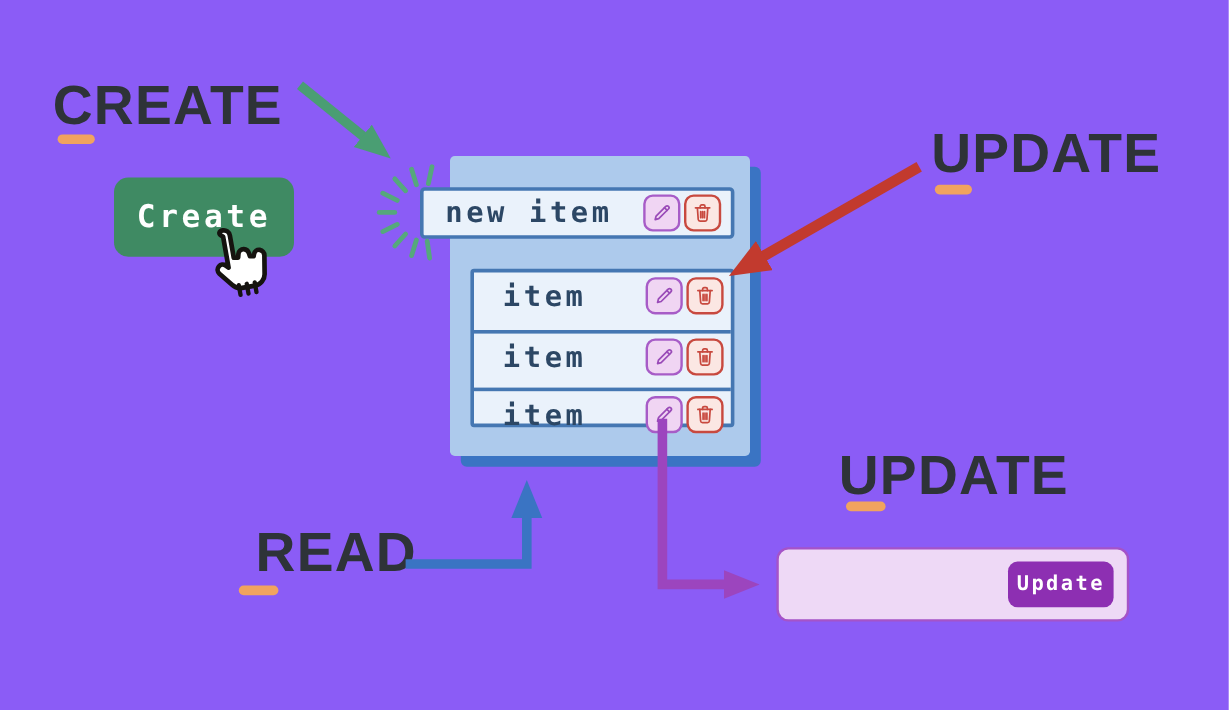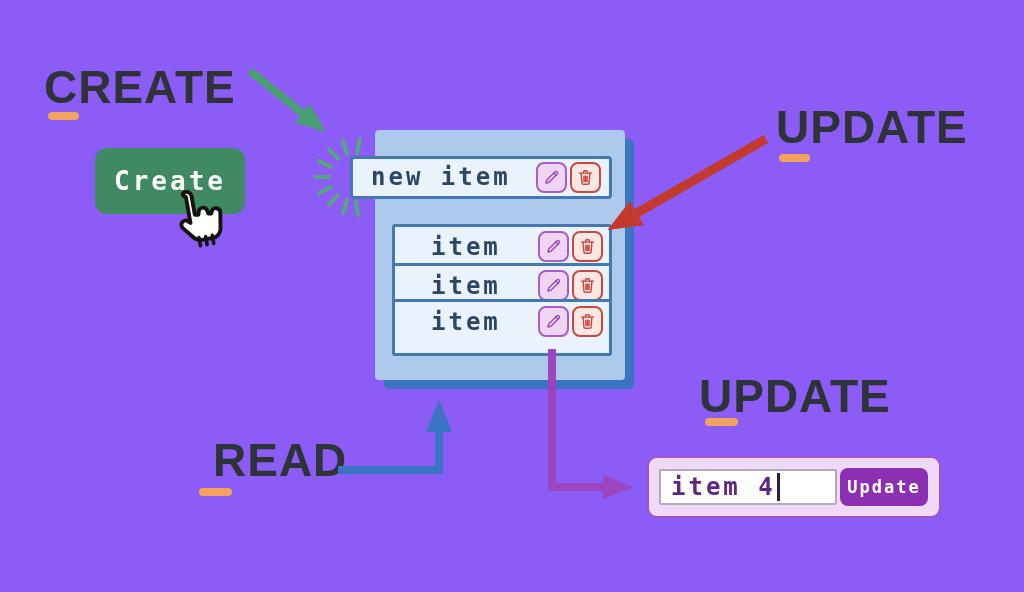--- a/index.html
+++ b/index.html
@@ -61,22 +61,22 @@
   .new-item-row{
     left:350px;top:156px;width:262px;height:43px;border-radius:4px;
     line-height:37px;padding-left:18px;
   }
   .item-group{
     position:absolute;left:392px;top:224px;width:220px;height:132px;
     border:3px solid #4577b2;border-radius:3px;
     box-sizing:border-box;background:#eaf2fb;
   }
   .item-row{
-    position:relative;height:36px;line-height:40px;
-    padding-left:36px;
+    position:relative;height:48px;line-height:40px;
+    padding-left:24px;
     font-family:"DejaVu Sans Mono", monospace;
     font-weight:bold;font-size:24px;letter-spacing:3px;
     color:#2c4765;box-sizing:border-box;
   }
   .item-row + .item-row{border-top:3px solid #4577b2;}
   .icon-btn{
     position:absolute;width:27px;height:27px;
     border-radius:8px;border:2px solid;box-sizing:content-box;
     display:flex;align-items:center;justify-content:center;
     padding:0;cursor:pointer;line-height:0;
@@ -228,24 +228,20 @@
             <path d="M9.5 6.5V5c0-.8.7-1.5 1.5-1.5h2c.8 0 1.5.7 1.5 1.5v1.5"></path>
             <path d="M6.5 6.5l.9 12.2c.1 1 .9 1.8 1.9 1.8h5.4c1 0 1.8-.8 1.9-1.8l.9-12.2"></path>
             <path d="M10 10.5v6.5 M12 10.5v6.5 M14 10.5v6.5"></path>
           </g>
         </svg>
       </button>
     </div>
   </div>
 
   <div class="update-widget">
-    <div class="update-input">
-      <span>item 4</span>
-        <span class="caret"></span>
-    </div>
     <button class="update-btn">Update</button>
   </div>
 
   <svg class="overlay" viewBox="0 0 1024 592">
     <defs>
       <marker id="head-green" markerUnits="userSpaceOnUse" markerWidth="34" markerHeight="28" refX="6" refY="12" orient="auto">
         <path d="M0,0 L30,12 L0,24 Z" fill="#4a9e73"></path>
       </marker>
       <marker id="head-blue" markerUnits="userSpaceOnUse" markerWidth="34" markerHeight="30" refX="6" refY="13" orient="auto">
         <path d="M0,0 L32,13 L0,26 Z" fill="#3a74c3"></path>

